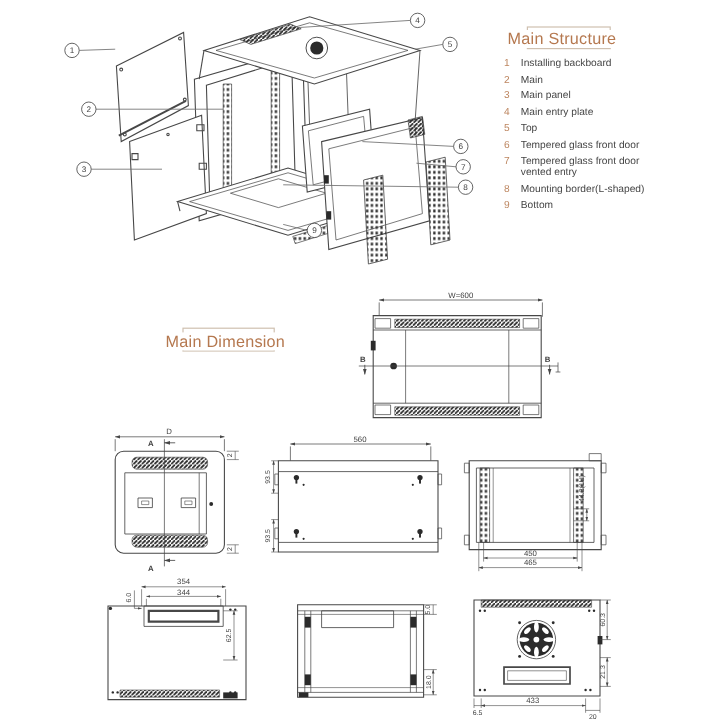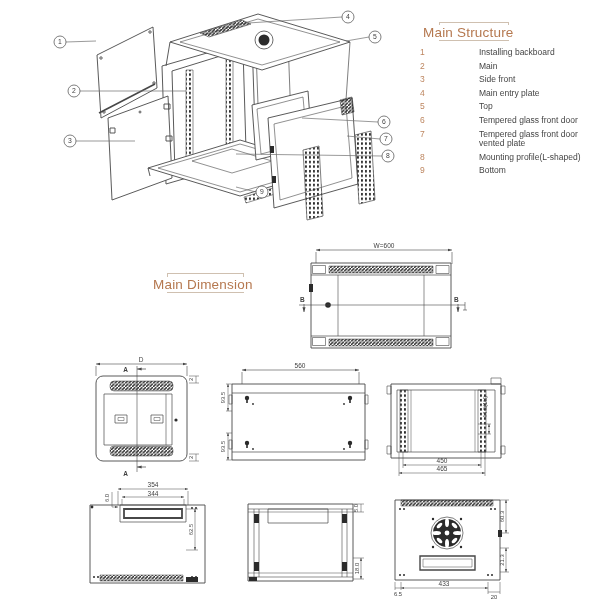--- a/index.html
+++ b/index.html
@@ -14,22 +14,22 @@
   .seclbl{font-size:6.5px;font-weight:bold;}
   
   .legend{position:absolute;left:412px;top:12px;width:186px;text-decoration:underline;}
   .title-wrap{position:relative;height:34px;}
   .title-box{position:absolute;border:1px solid #cfc0b0;background:transparent;}
   .sec-title{position:absolute;background:#fff;padding:0 3px;color:#b5784f;
              font-size:13.5px;white-space:nowrap;letter-spacing:.2px;}
   .legend-list{position:absolute;left:8px;top:36px;width:175px;}
   .legend-row{display:flex;align-items:flex-start;margin-bottom:4px;font-size:8.5px;line-height:9.6px;}
   .legend-num{color:#bd8660;width:9px;flex:0 0 9px;margin-right:5px;}
-  .legend-lbl{color:#454545;margin-left:45px;}
-  .dim-title-wrap{position:absolute;left:148px;top:270px;width:170px;height:30px;text-decoration:underline;}
+  .legend-lbl{color:#454545;}
+  .dim-title-wrap{position:absolute;left:133px;top:270px;width:170px;height:30px;text-decoration:underline;}
 </style>
 </head>
 <body>
 
 <div id="stage">
 
   <svg width="0" height="0">
     <defs>
       <marker id="da" viewBox="0 0 10 10" markerWidth="7" markerHeight="7" refX="9.5" refY="5" orient="auto-start-reverse">
         <path d="M0,1.8 L10,5 L0,8.2 z" fill="#474747"></path>
@@ -151,41 +151,41 @@
       <div class="legend-row">
         <span class="legend-num">1</span>
         <span class="legend-lbl">Installing backboard</span>
       </div>
       <div class="legend-row">
         <span class="legend-num">2</span>
         <span class="legend-lbl">Main</span>
       </div>
       <div class="legend-row">
         <span class="legend-num">3</span>
-        <span class="legend-lbl">Side front</span>
+        <span class="legend-lbl">Main panel</span>
       </div>
       <div class="legend-row">
         <span class="legend-num">4</span>
         <span class="legend-lbl">Main entry plate</span>
       </div>
       <div class="legend-row">
         <span class="legend-num">5</span>
         <span class="legend-lbl">Top</span>
       </div>
       <div class="legend-row">
         <span class="legend-num">6</span>
         <span class="legend-lbl">Tempered glass front door</span>
       </div>
       <div class="legend-row">
         <span class="legend-num">7</span>
-        <span class="legend-lbl"><span>Tempered glass front door</span><br><span>vented plate</span></span>
+        <span class="legend-lbl"><span>Tempered glass front door</span><br><span>vented entry</span></span>
       </div>
       <div class="legend-row">
         <span class="legend-num">8</span>
-        <span class="legend-lbl">Mounting profile(L-shaped)</span>
+        <span class="legend-lbl">Mounting border(L-shaped)</span>
       </div>
       <div class="legend-row">
         <span class="legend-num">9</span>
         <span class="legend-lbl">Bottom</span>
       </div>
     </div>
   </div>
 
   <div class="dim-title-wrap">
     <div class="title-box" style="left:19px;top:3px;width:75px;height:18px;"></div>

